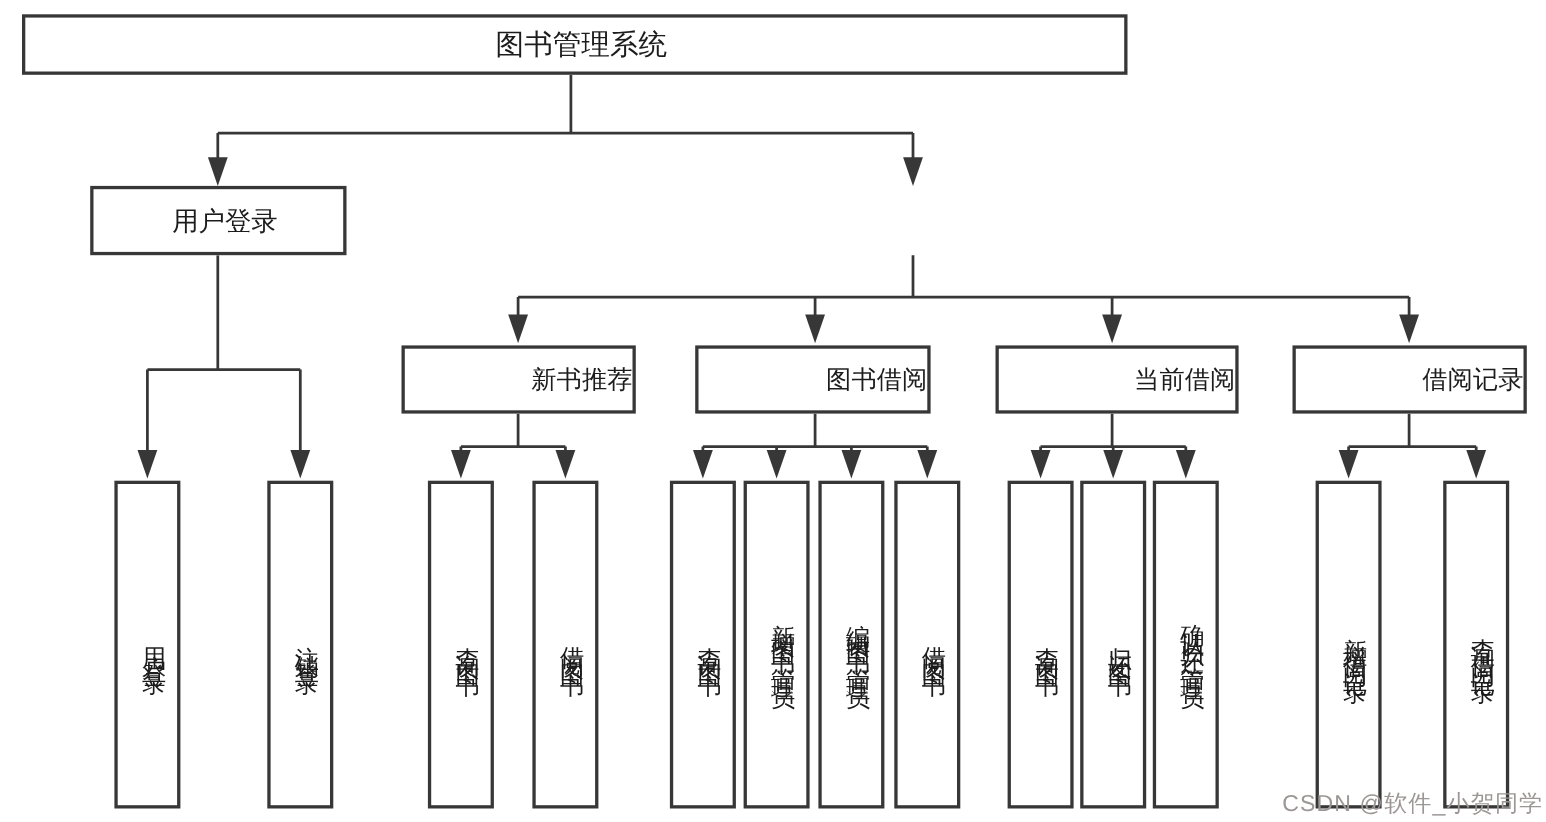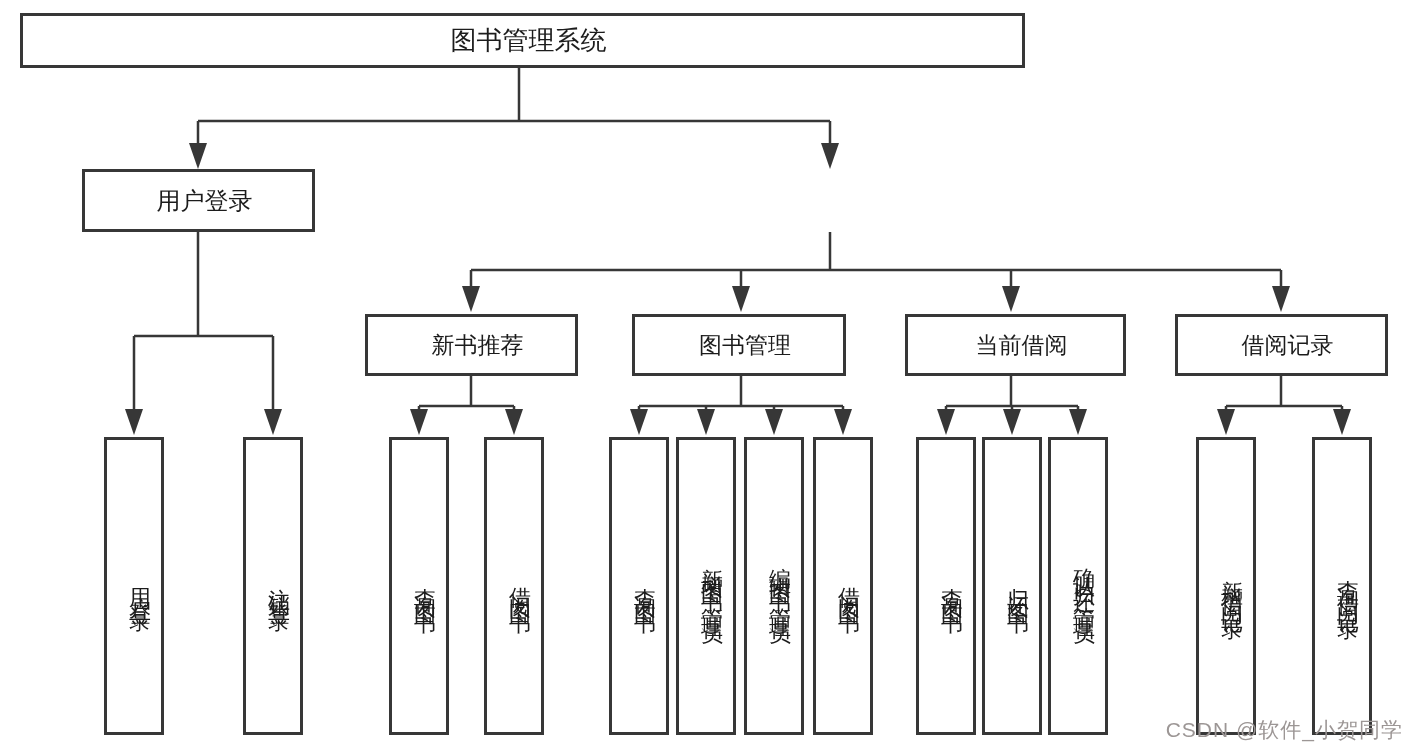--- a/index.html
+++ b/index.html
@@ -7,21 +7,21 @@
     position:relative;width:1405px;height:747px;background:#ffffff;
     font-family:"Liberation Sans","DejaVu Sans",sans-serif;overflow:hidden;
   }
   .wires{position:absolute;left:0;top:0;pointer-events:none;}
   .node{
     position:absolute;box-sizing:border-box;border:3px solid #373737;background:#ffffff;
     display:flex;align-items:center;justify-content:center;color:#1c1c1c;padding-left:12px;
   }
   .node.root{font-size:26px;}
   .node.l2{font-size:24px;}
-  .node.l3{font-size:23px;}
+  .node.l3{font-size:23px;justify-content:flex-end;}
   .node.v span{
     writing-mode:vertical-rl;text-orientation:mixed;
     font-size:22px;letter-spacing:8px;line-height:1;
   }
   .watermark{
     position:absolute;right:2px;bottom:3px;font-size:21px;color:#9c9695;
     letter-spacing:1px;z-index:5;white-space:nowrap;
   }
 </style>
 </head>
@@ -77,21 +77,21 @@
   </div>
 
   <div class="node l2" style="left:82px;top:169px;width:233px;height:63px">
     <span>用户登录</span>
   </div>
 
   <div class="node l3" style="left:365px;top:314px;width:213px;height:62px">
     <span>新书推荐</span>
   </div>
   <div class="node l3" style="left:632px;top:314px;width:214px;height:62px">
-    <span>图书管理</span>
+    <span>图书借阅</span>
   </div>
   <div class="node l3" style="left:905px;top:314px;width:221px;height:62px">
     <span>当前借阅</span>
   </div>
   <div class="node l3" style="left:1175px;top:314px;width:213px;height:62px">
     <span>借阅记录</span>
   </div>
 
   <div class="node v" style="left:104px;top:437px;width:60px;height:298px">
     <span>用户登录</span>

